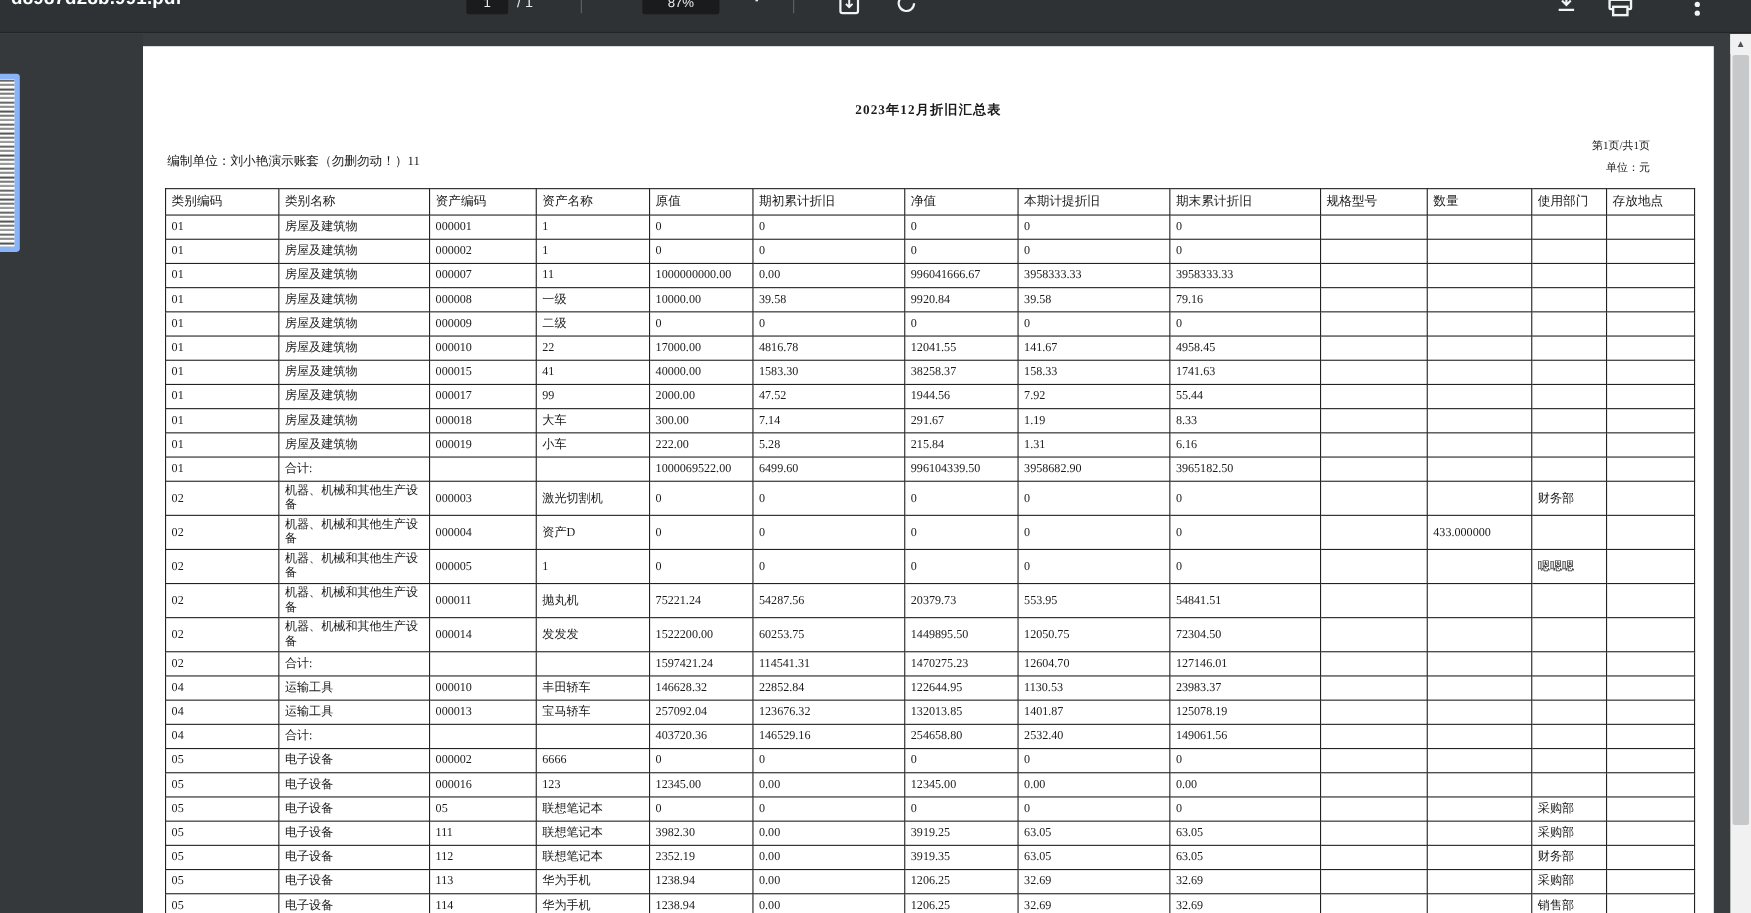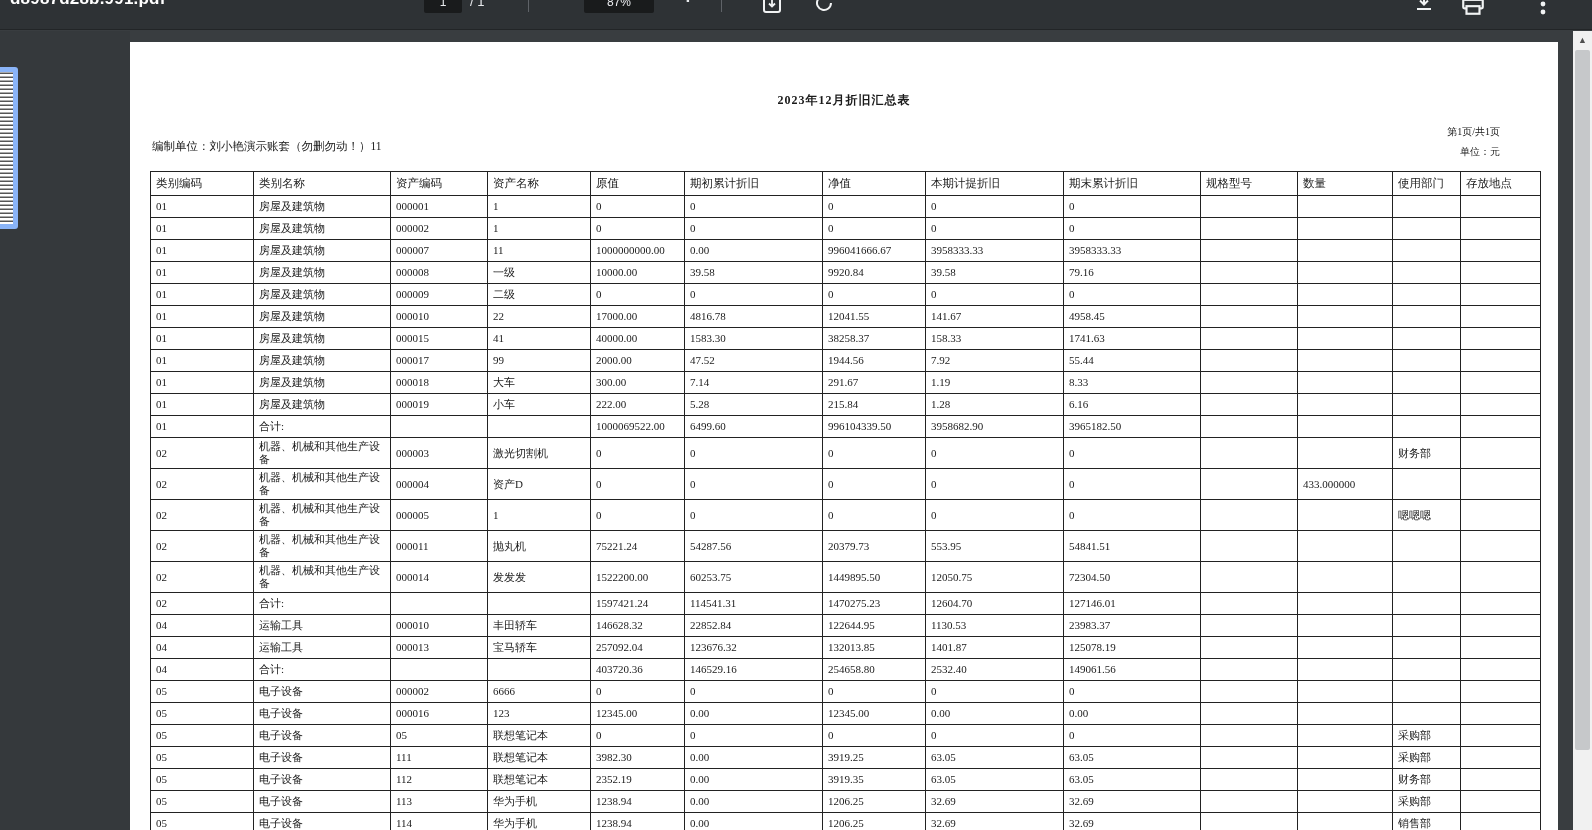--- a/index.html
+++ b/index.html
@@ -295,21 +295,21 @@
             <td></td>
           </tr>
           <tr>
             <td>01</td>
             <td>房屋及建筑物</td>
             <td>000019</td>
             <td>小车</td>
             <td>222.00</td>
             <td>5.28</td>
             <td>215.84</td>
-            <td>1.28</td>
+            <td>1.31</td>
             <td>6.16</td>
             <td></td>
             <td></td>
             <td></td>
             <td></td>
           </tr>
           <tr>
             <td>01</td>
             <td>合计:</td>
             <td></td>

